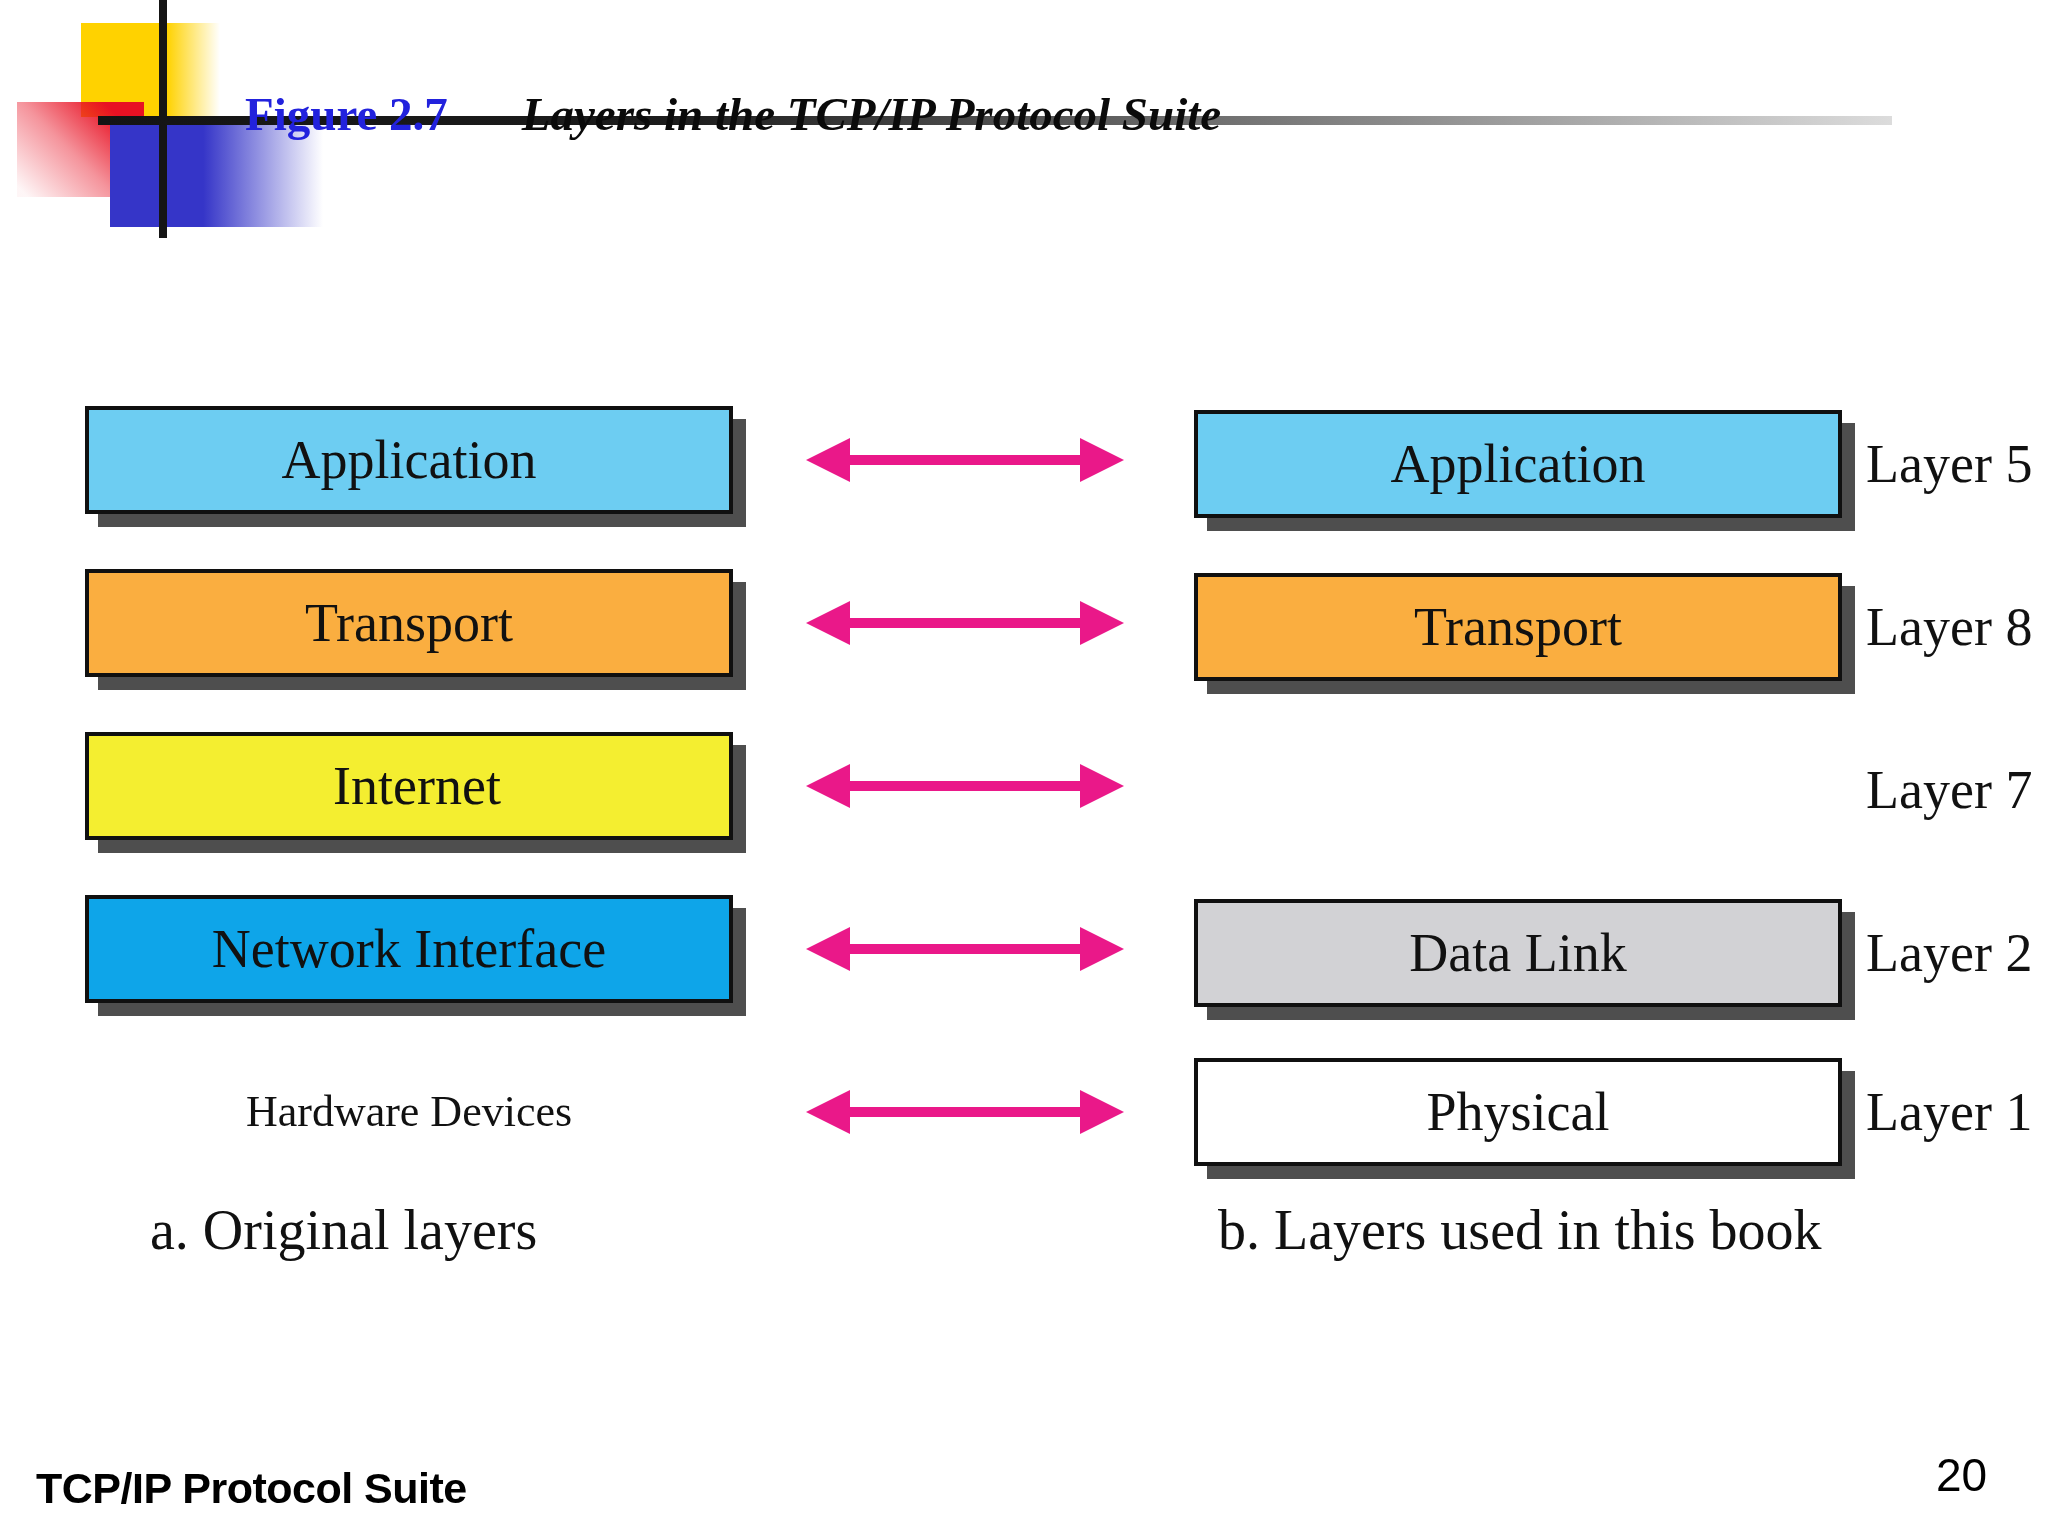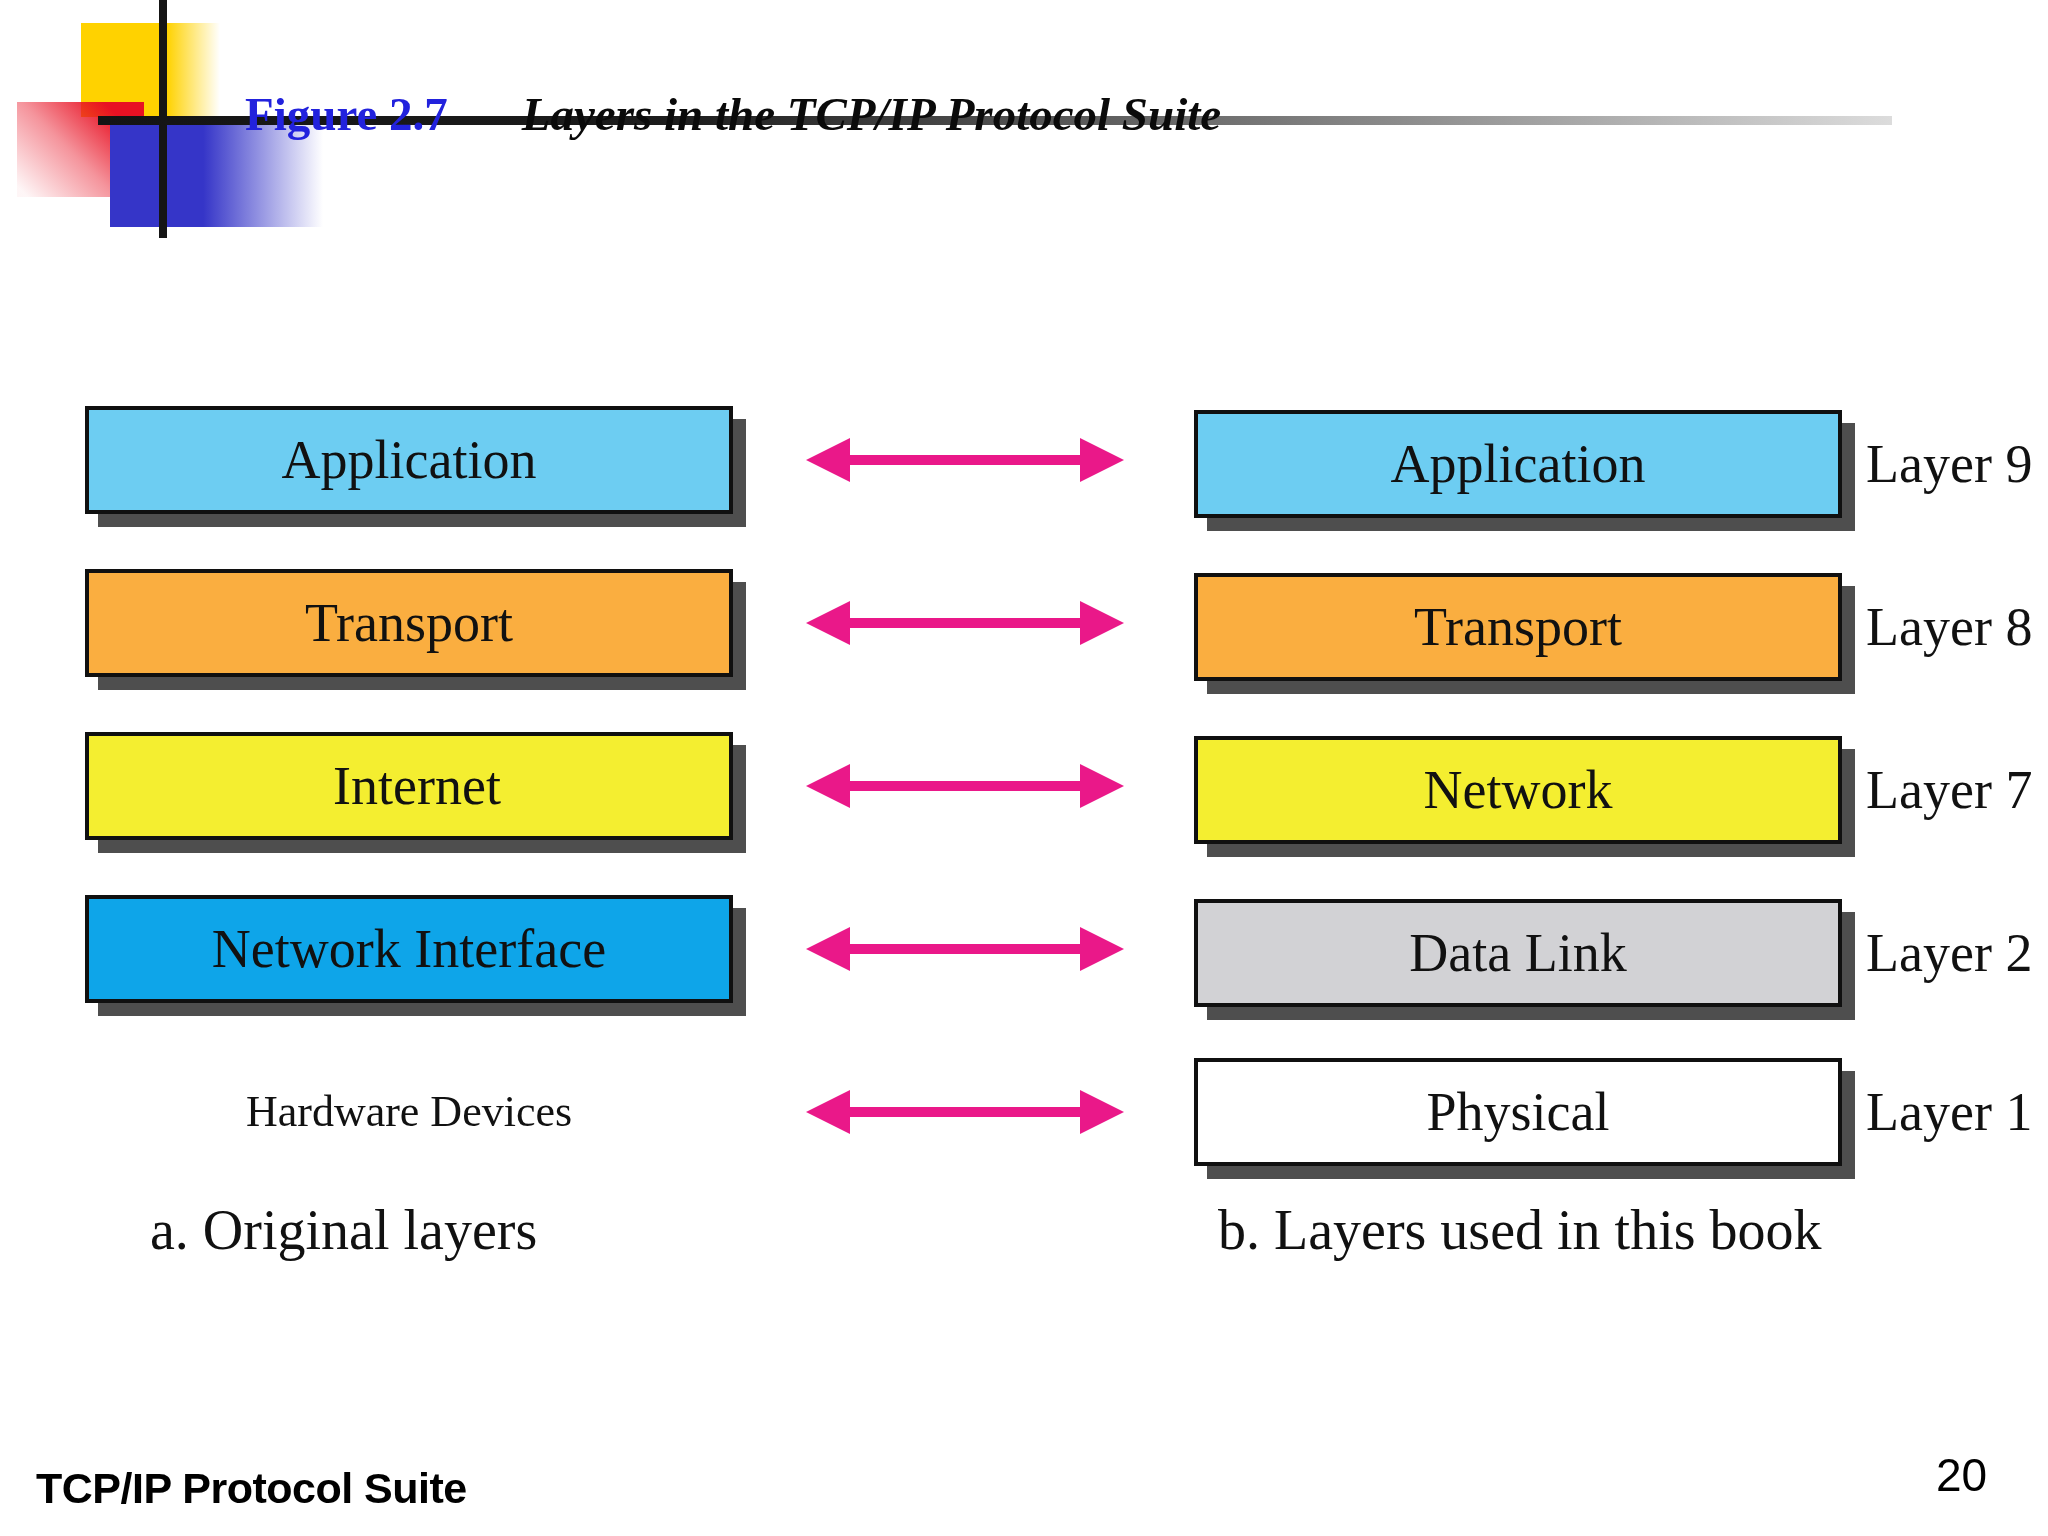--- a/index.html
+++ b/index.html
@@ -89,31 +89,28 @@
     <span>Network Interface</span>
   </div>
   <div class="plain-text">Hardware Devices</div>
 
   <div class="box rbox rrow1" style="background: rgb(109, 205, 242);">
     <span>Application</span>
   </div>
   <div class="box rbox rrow2" style="background: rgb(250, 174, 64);">
     <span>Transport</span>
   </div>
-  <div class="box rbox rrow3" style="background: rgb(244, 238, 48);">
-    <span>Network</span>
-  </div>
   <div class="box rbox rrow4" style="background: rgb(210, 210, 213); text-align: right;">
     <span>Data Link</span>
   </div>
   <div class="box rbox rrow5" style="background: rgb(255, 255, 255);">
     <span>Physical</span>
   </div>
 
-  <div class="layer-label llab1">Layer 9</div>
+  <div class="layer-label llab1">Layer 5</div>
   <div class="layer-label llab2">Layer 8</div>
   <div class="layer-label llab3">Layer 7</div>
   <div class="layer-label llab4">Layer 2</div>
   <div class="layer-label llab5">Layer 1</div>
 
   <div class="arrow arr1">
     <div class="head-l" style="border-right-color: rgb(234, 24, 137);"></div>
     <div class="shaft" style="background: rgb(234, 24, 137);"></div>
     <div class="head-r" style="border-left-color: rgb(234, 24, 137);"></div>
   </div>

